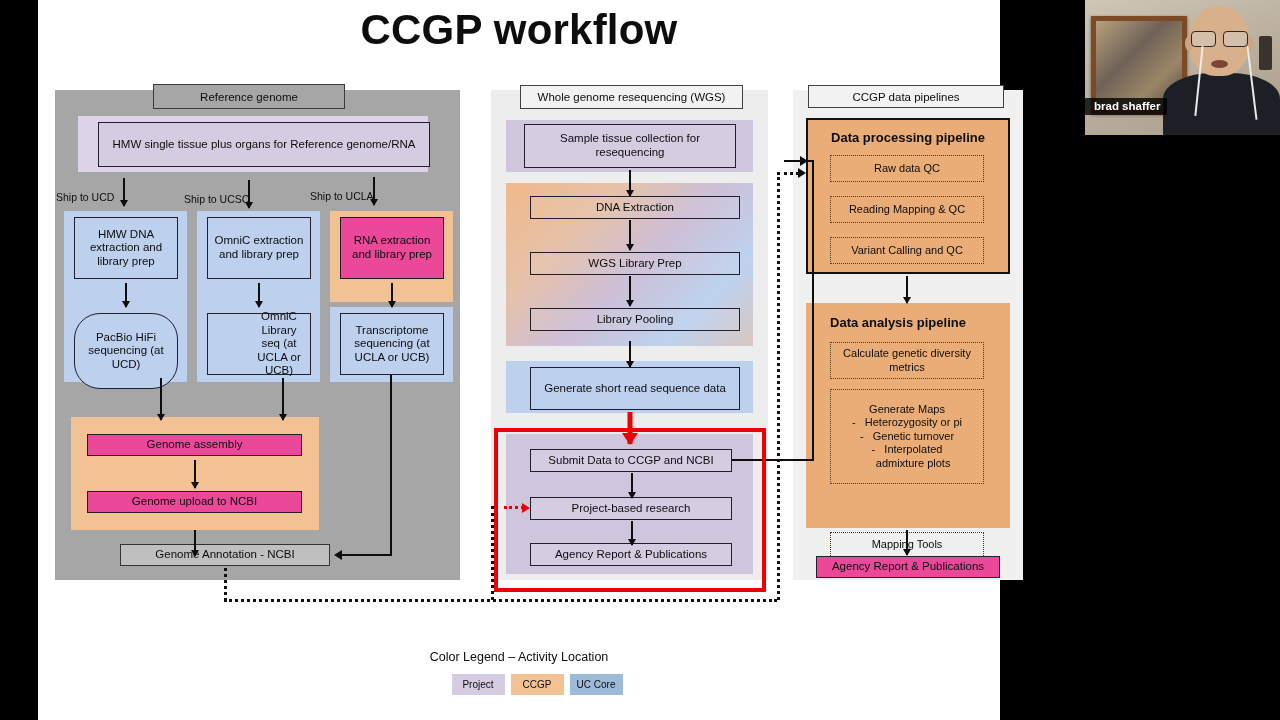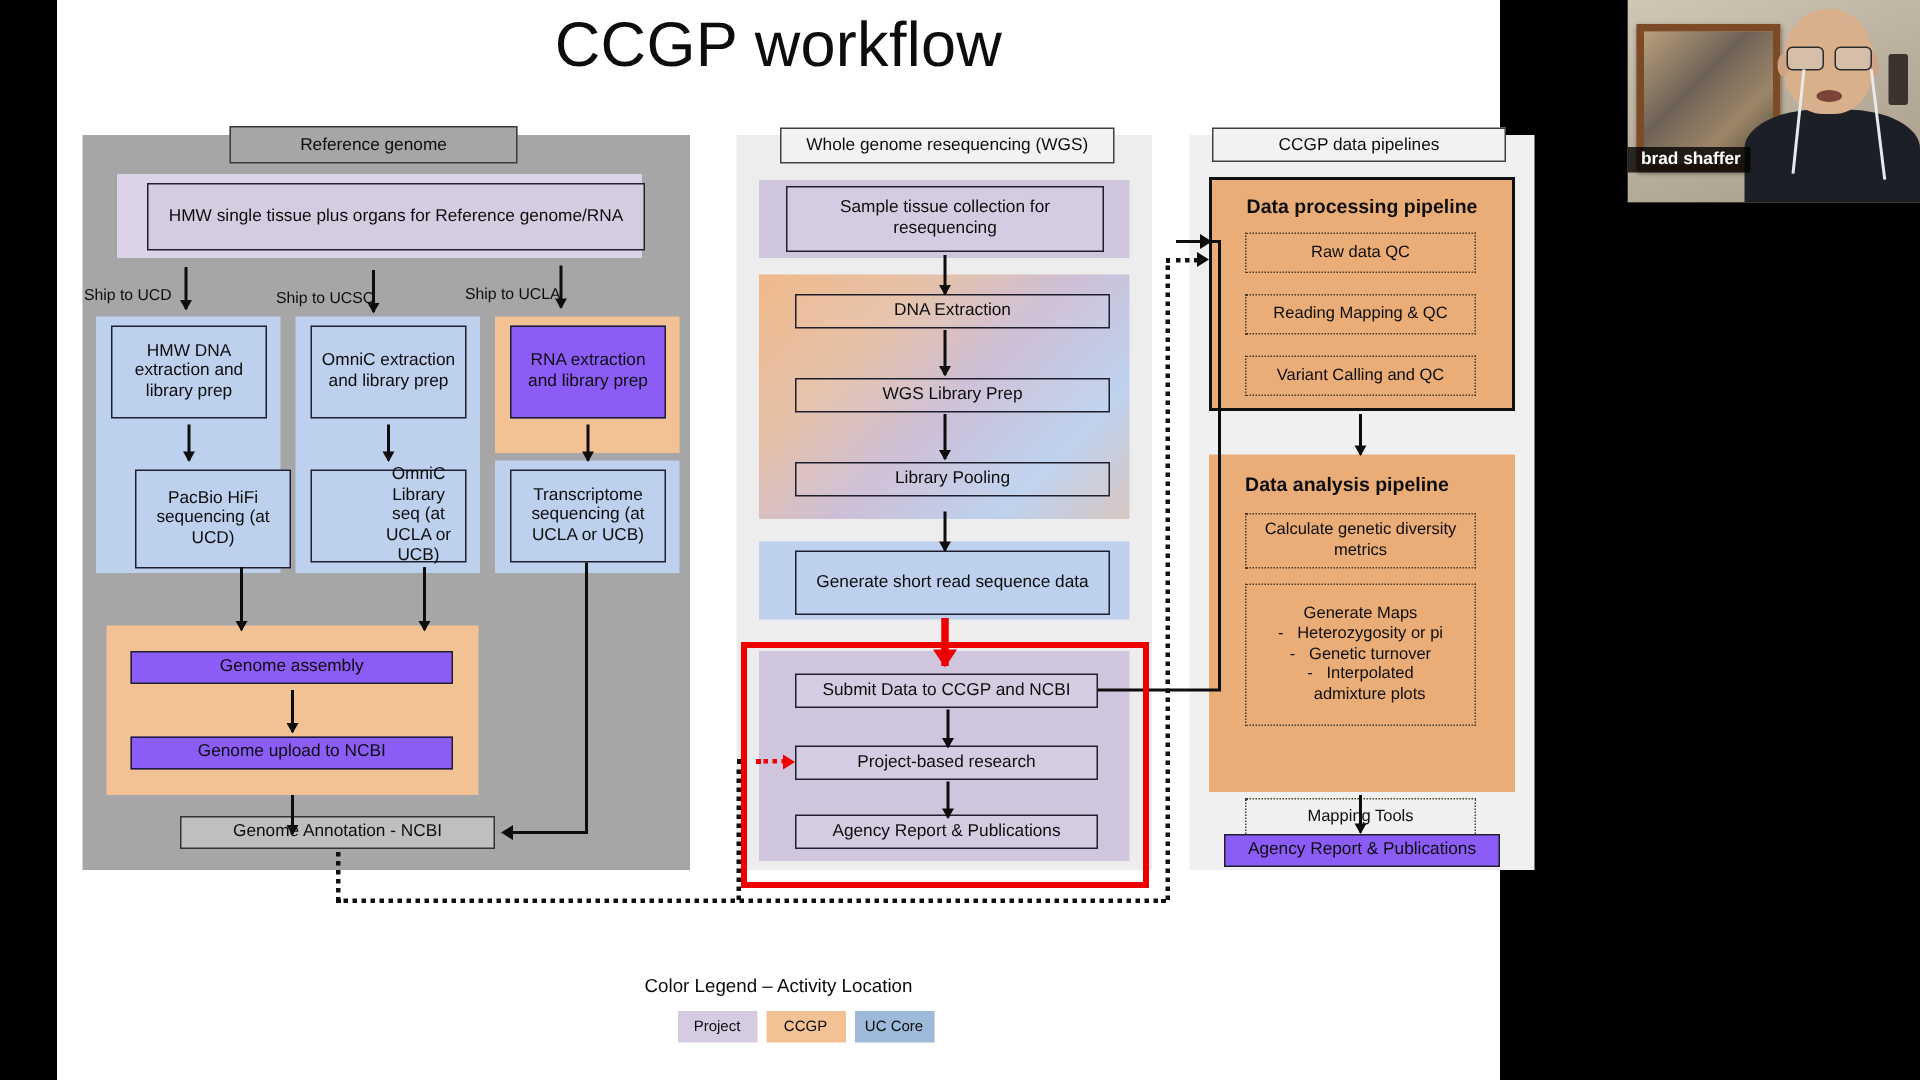--- a/index.html
+++ b/index.html
@@ -12,21 +12,21 @@
 
   
   #slide {
     position: absolute; left: 38px; top: 0; width: 962px; height: 720px;
     background: #ffffff;
   }
 
   #deck-title {
     position: absolute; left: 0; top: 6px; width: 962px;
     text-align: center;
-    font-size: 42px; font-weight: 400; color: #0d0d0d;
+    font-size: 42px; font-weight: 700; color: #0d0d0d;
     letter-spacing: .2px;
   }
 
   
   .hdr {
     position: absolute;
     border: 1px solid #404040;
     background: #f2f2f2;
     font-size: 11.5px; color: #0d0d0d;
     display: flex; align-items: center; justify-content: center;
@@ -39,21 +39,21 @@
   .box {
     position: absolute;
     border: 1px solid #1f1f2e;
     display: flex; align-items: center; justify-content: center;
     text-align: center; line-height: 1.18;
     font-size: 11.5px; color: #0d0d0d;
     padding: 1px 3px;
     z-index: 4;
   }
   .box.blue   { background: #bdd0ee; }
-  .box.orange { background: #8b5cf6; }
+  .box.orange { background: #ec4899; }
   .box.purple { background: #d5cce2; }
   .box.plain  { background: #bfbfbf; border:1px solid #333; }
   .box.thick  { border-width: 1.5px; }
 
   .dash {
     position: absolute;
     border: 1.3px dotted #4a3a28;
     display: flex; align-items: center; justify-content: center;
     text-align: center; line-height: 1.22;
     font-size: 11px; color: #0d0d0d;
@@ -233,21 +233,21 @@
     </div>
   <div class="arw" style="left:215px; top:283px; width:12px; height:24px;">
       <div class="stem"></div>
       <div class="head"></div>
     </div>
   <div class="arw" style="left:348px; top:283px; width:12px; height:24px;">
       <div class="stem"></div>
       <div class="head"></div>
     </div>
 
-  <div class="box blue" style="left:52px;  top:313px; width:104px; height:66px;">PacBio HiFi sequencing (at UCD)</div>
+  <div class="box blue" style="left:36px;  top:313px; width:104px; height:76px;border-radius:26px;">PacBio HiFi sequencing (at UCD)</div>
   <div class="box blue" style="left:169px; top:313px; width:104px; height:62px;padding-left:43px;">OmniC Library seq (at UCLA or UCB)</div>
   <div class="box blue" style="left:302px; top:313px; width:104px; height:62px;">Transcriptome sequencing (at UCLA or UCB)</div>
 
   <div class="arw" style="left:117px; top:378px; width:12px; height:42px;">
       <div class="stem"></div>
       <div class="head"></div>
     </div>
   <div class="arw" style="left:239px; top:378px; width:12px; height:42px;">
       <div class="stem"></div>
       <div class="head"></div>

